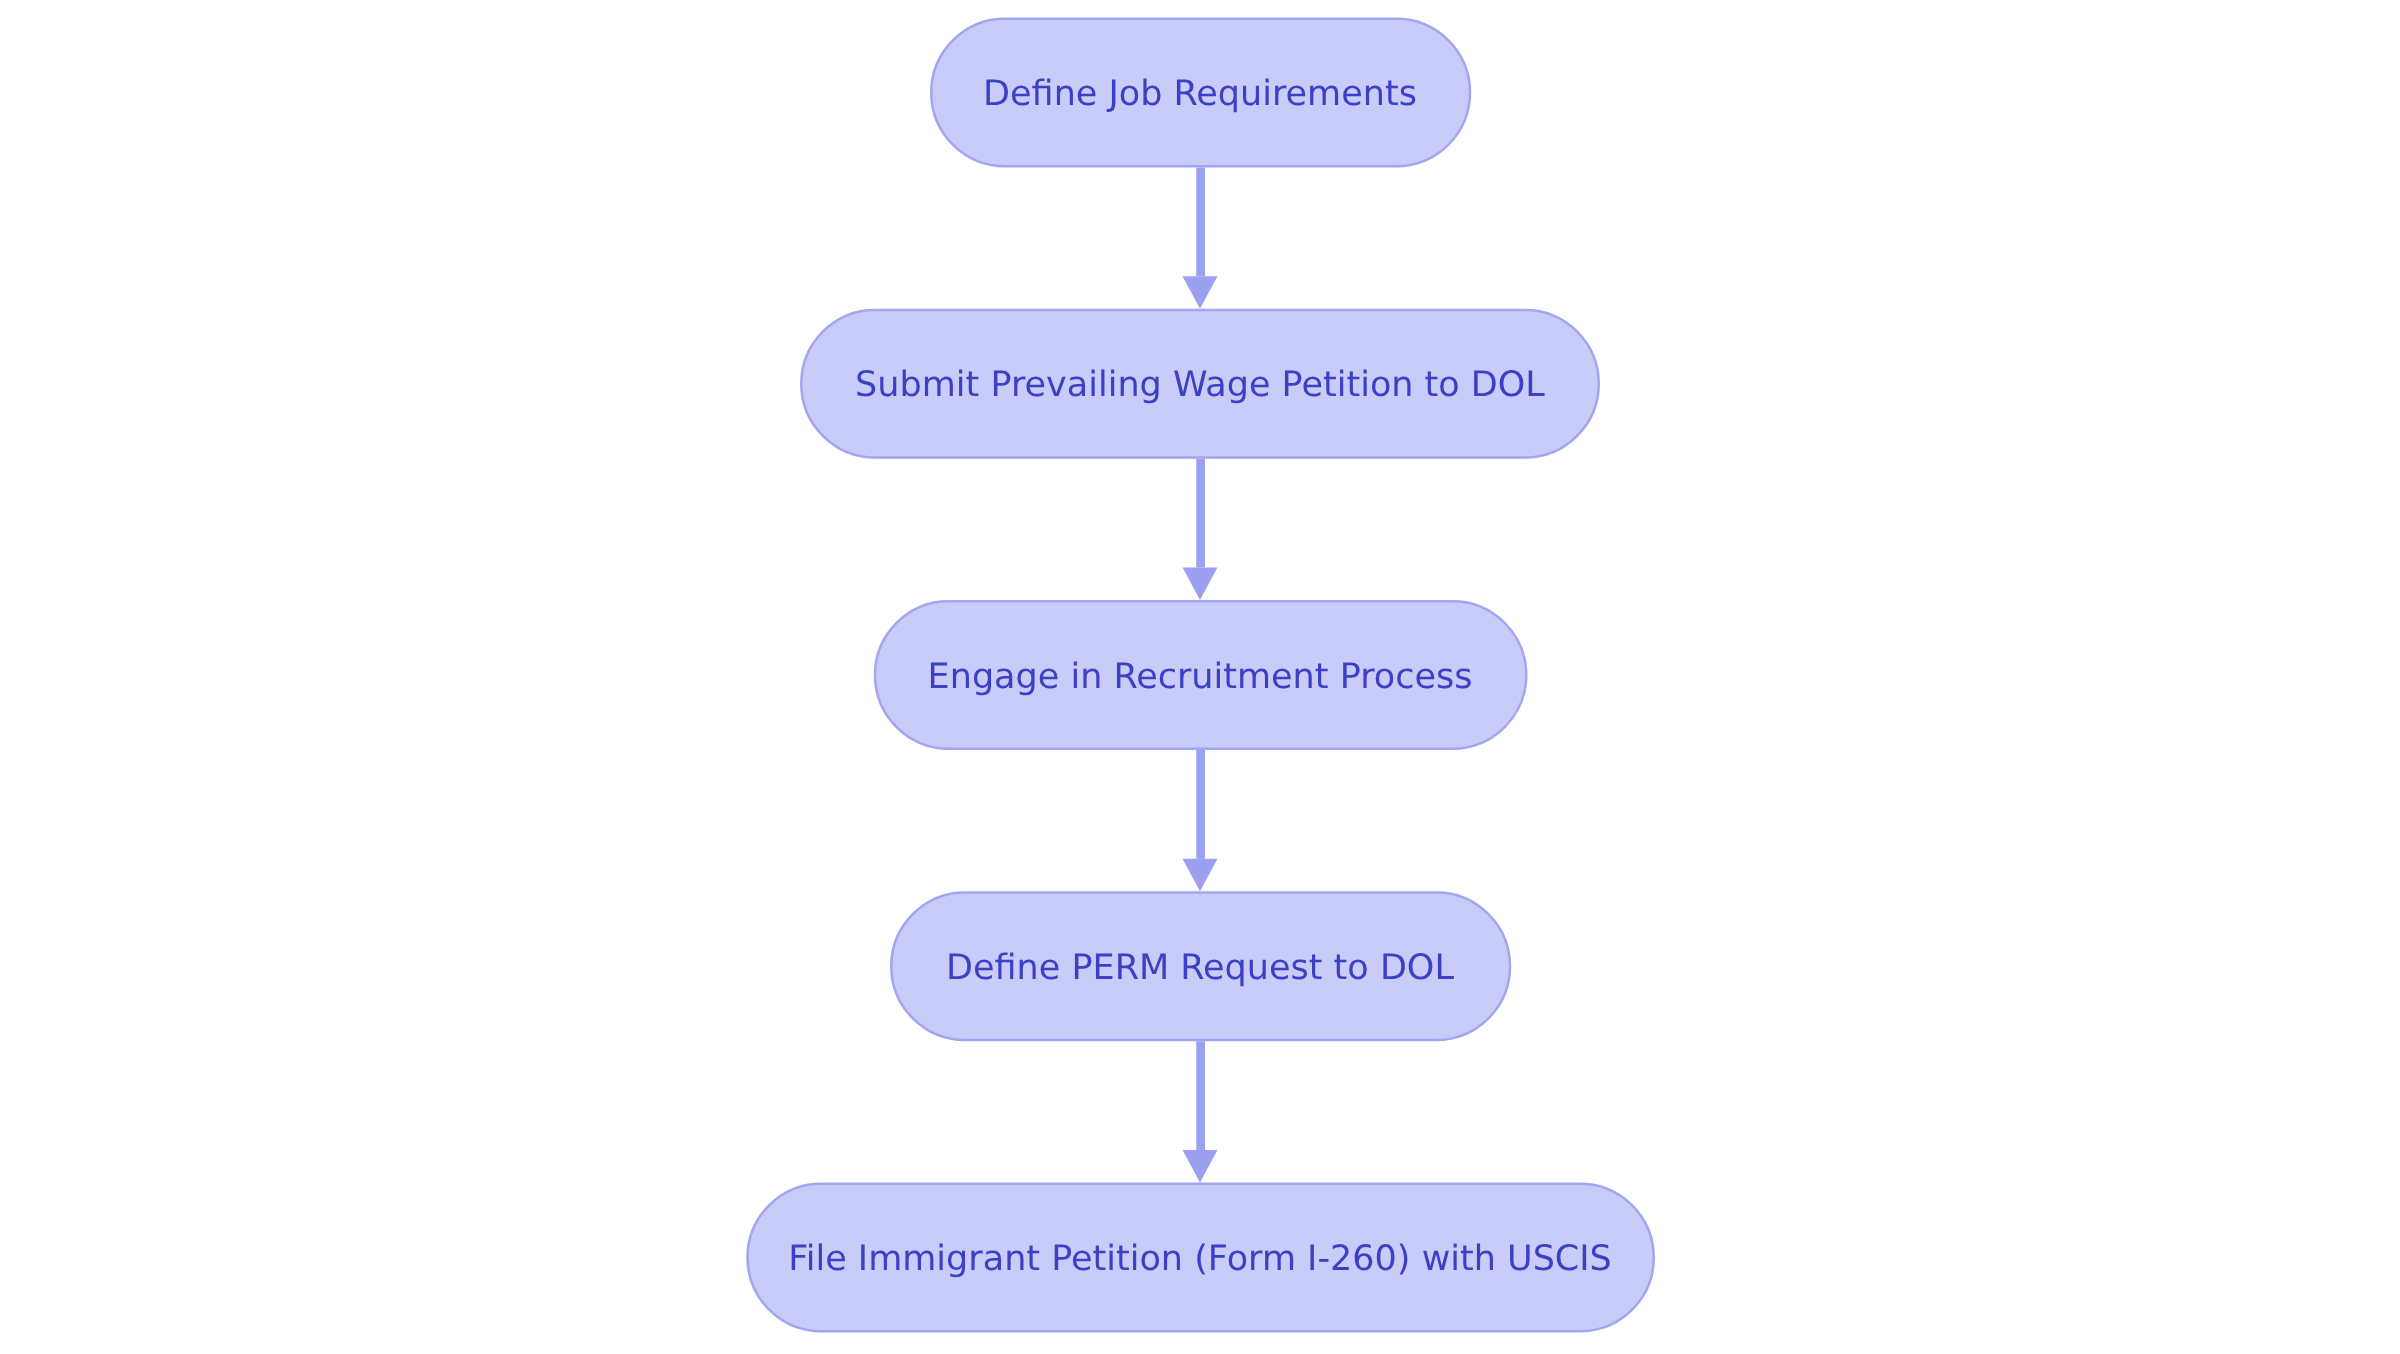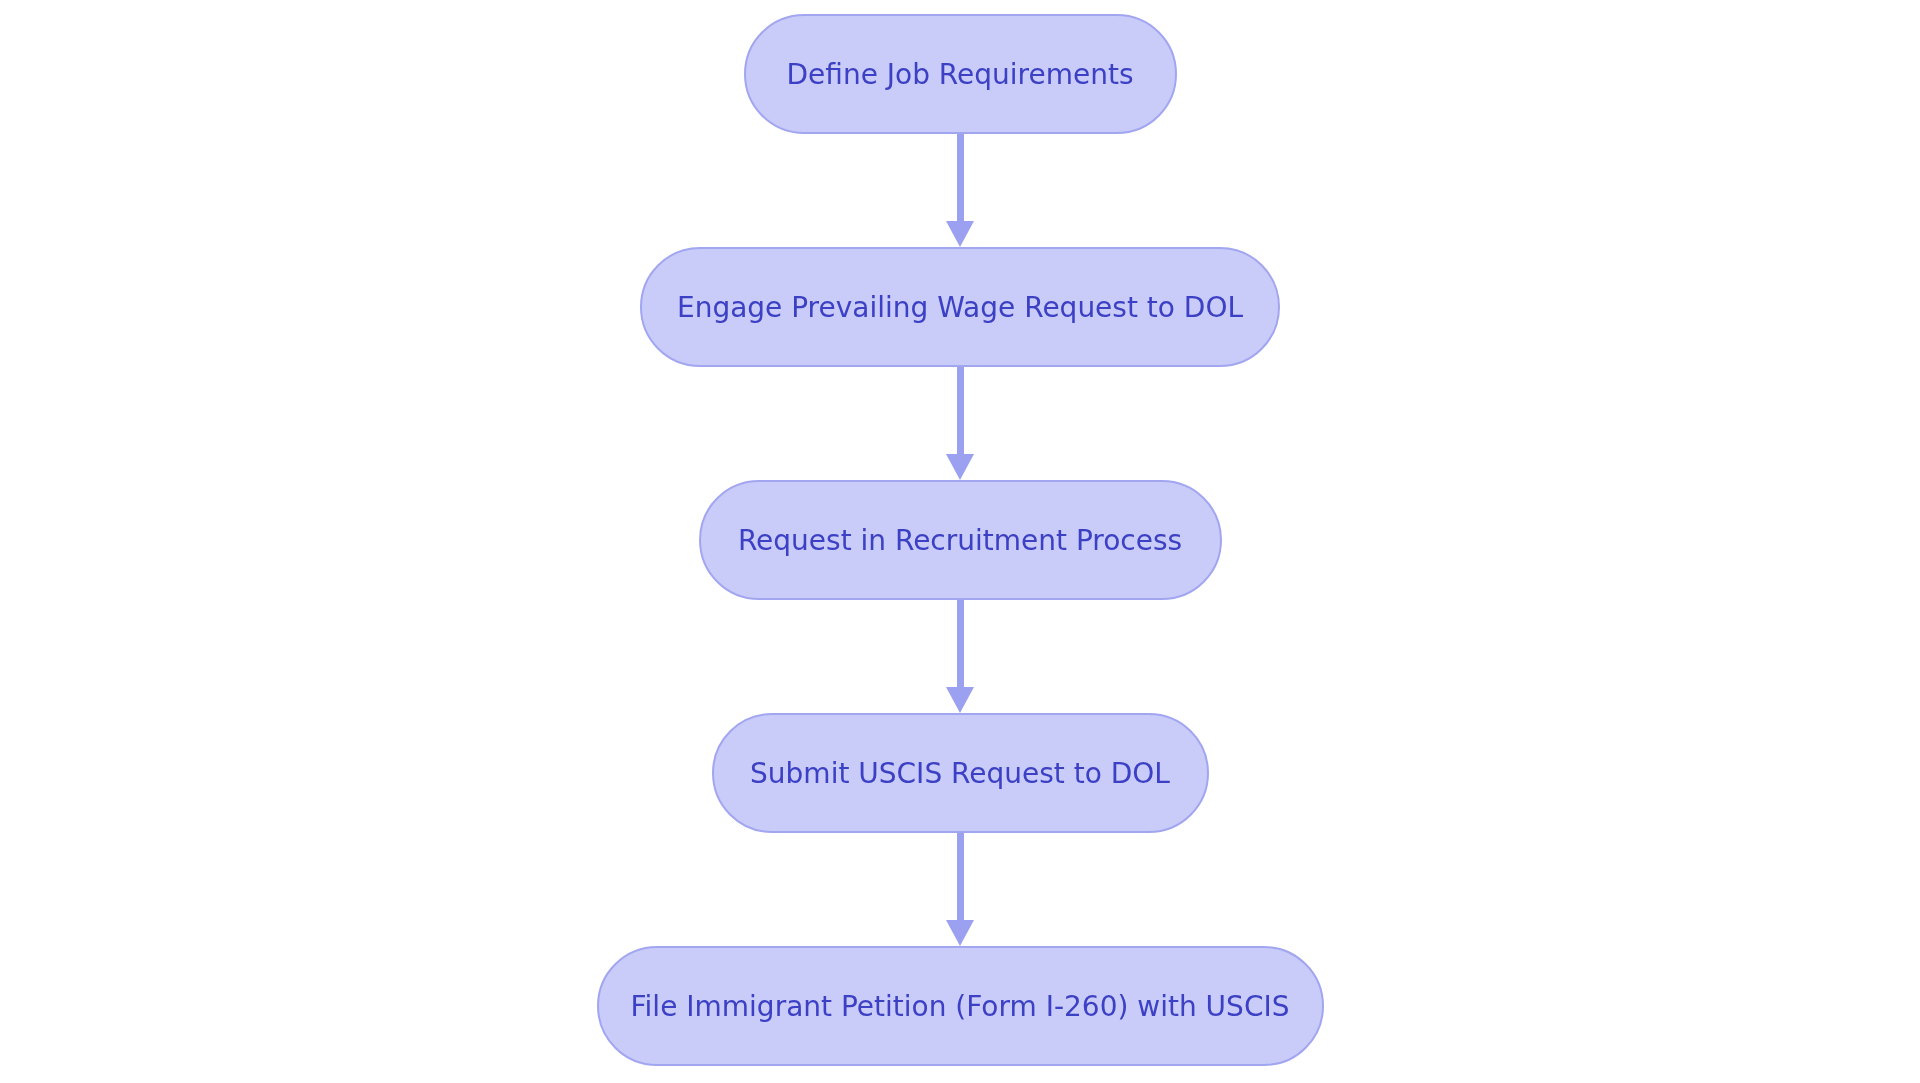--- a/index.html
+++ b/index.html
@@ -68,39 +68,39 @@
   <div class="node node-0">
     <span>Define Job Requirements</span>
   </div>
 
   <div class="arrow">
     <div class="arrow-stem"></div>
     <div class="arrow-head"></div>
   </div>
 
   <div class="node node-1">
-    <span>Engage Prevailing Wage Request to DOL</span>
+    <span>Submit Prevailing Wage Petition to DOL</span>
   </div>
 
   <div class="arrow">
     <div class="arrow-stem"></div>
     <div class="arrow-head"></div>
   </div>
 
   <div class="node node-2">
-    <span>Request in Recruitment Process</span>
+    <span>Engage in Recruitment Process</span>
   </div>
 
   <div class="arrow">
     <div class="arrow-stem"></div>
     <div class="arrow-head"></div>
   </div>
 
   <div class="node node-3">
-    <span>Submit USCIS Request to DOL</span>
+    <span>Define PERM Request to DOL</span>
   </div>
 
   <div class="arrow">
     <div class="arrow-stem"></div>
     <div class="arrow-head"></div>
   </div>
 
   <div class="node node-4">
     <span>File Immigrant Petition (Form I-260) with USCIS</span>
   </div>

